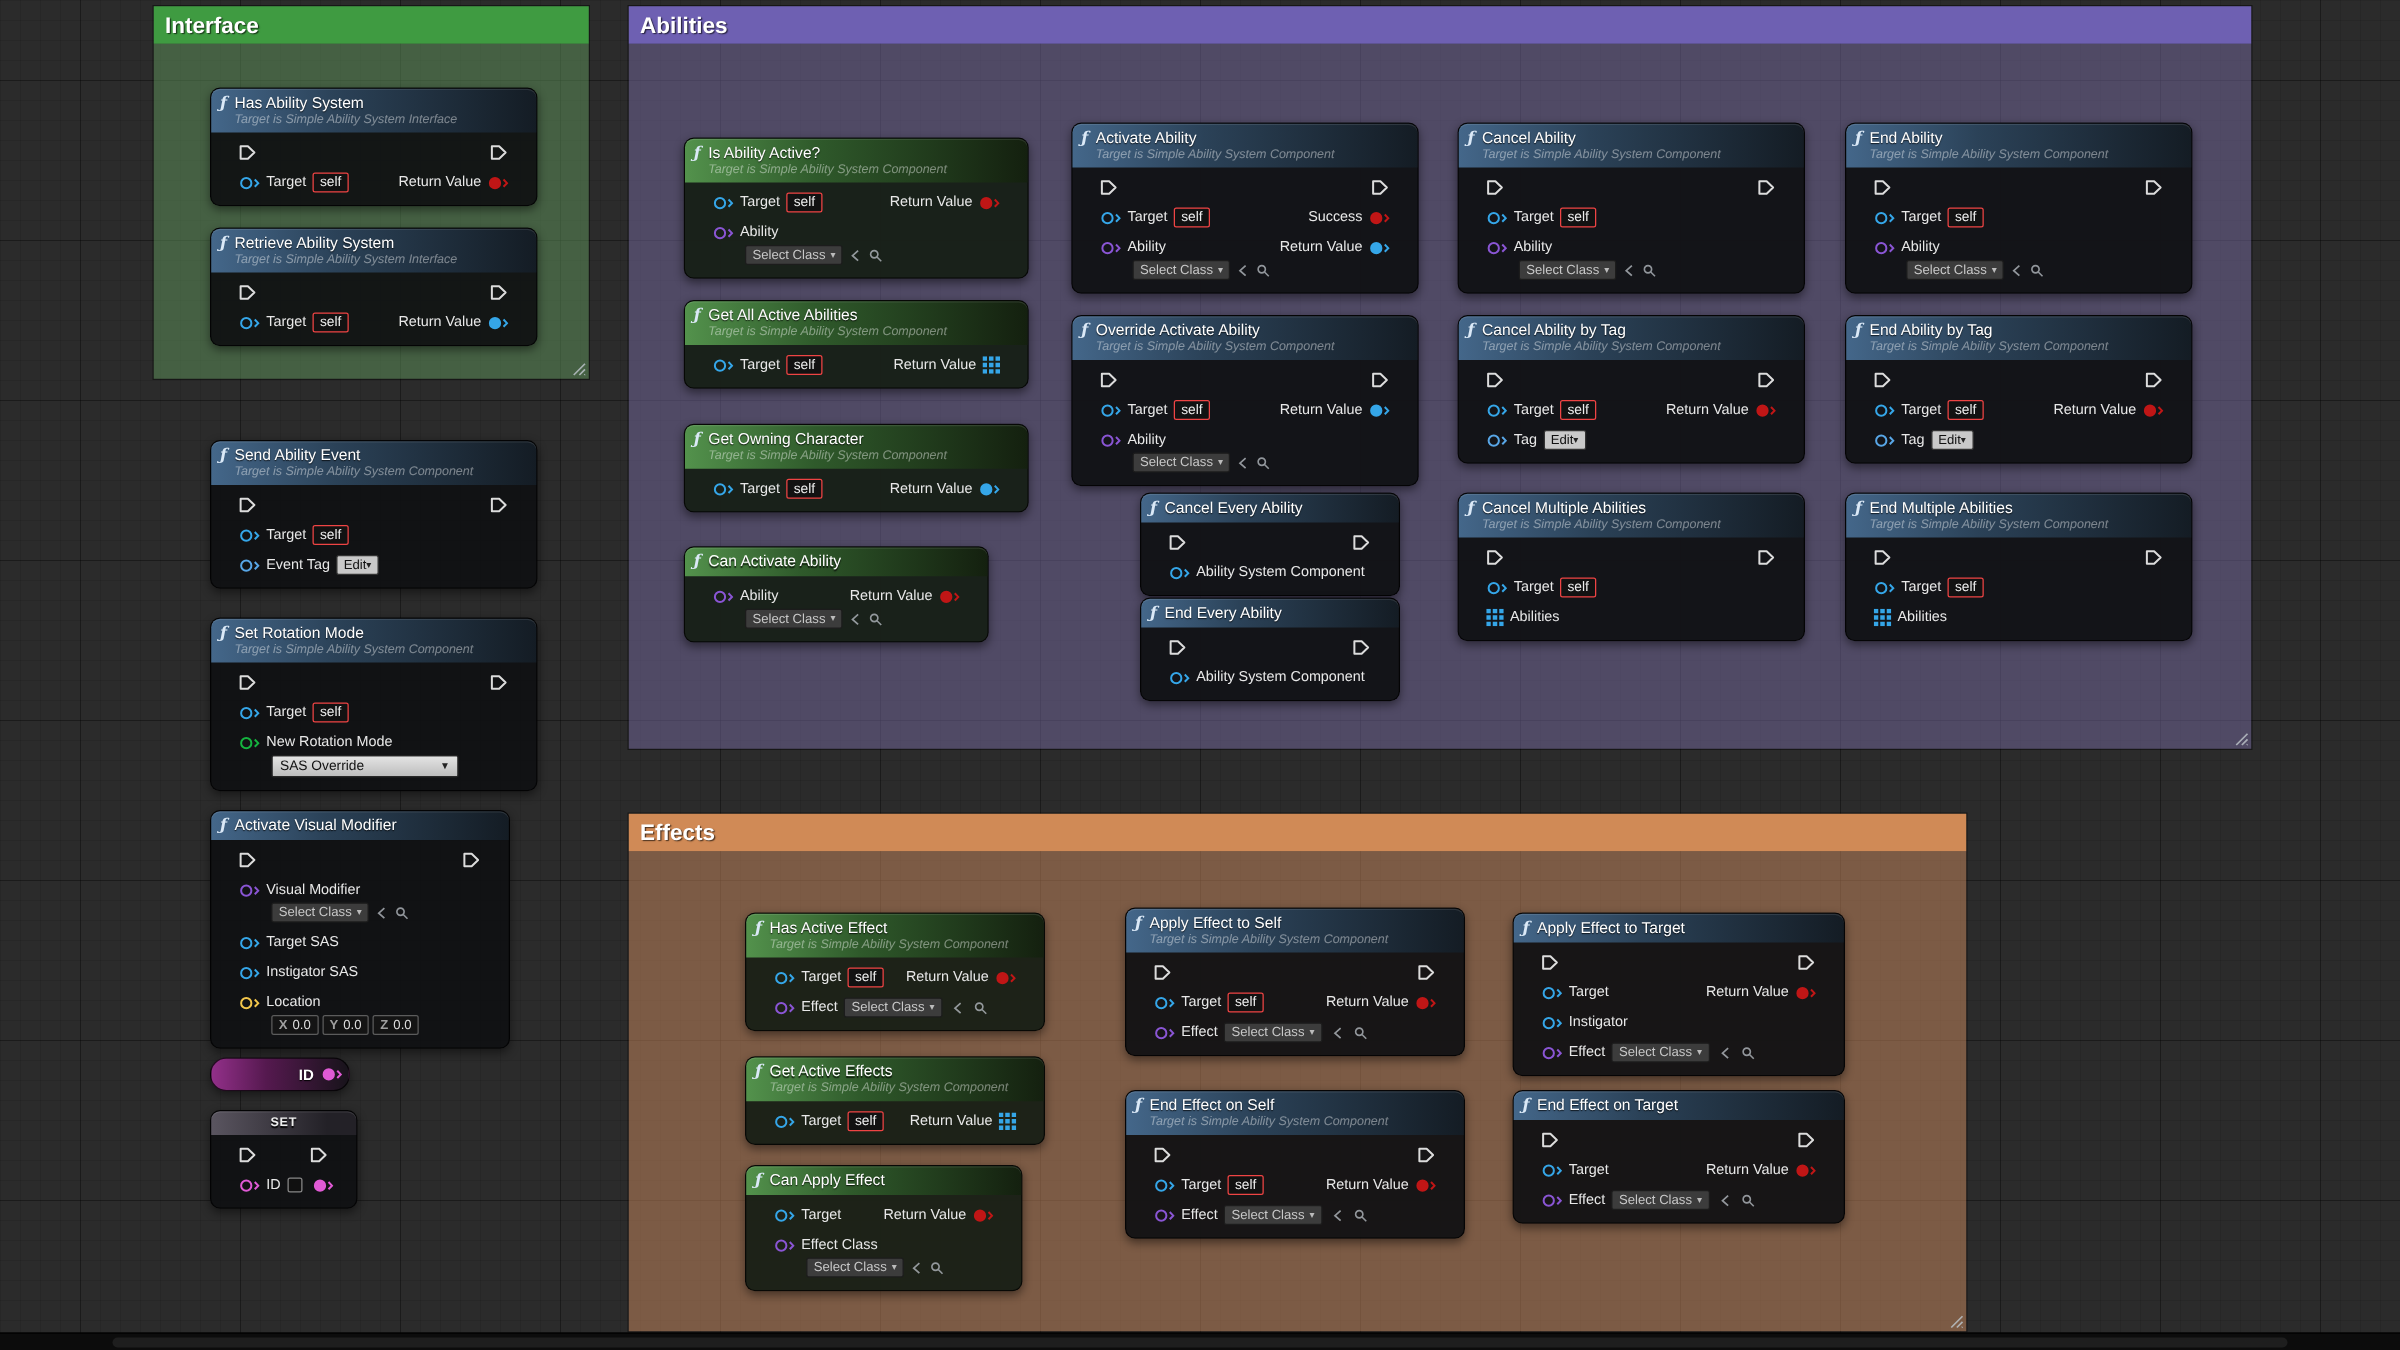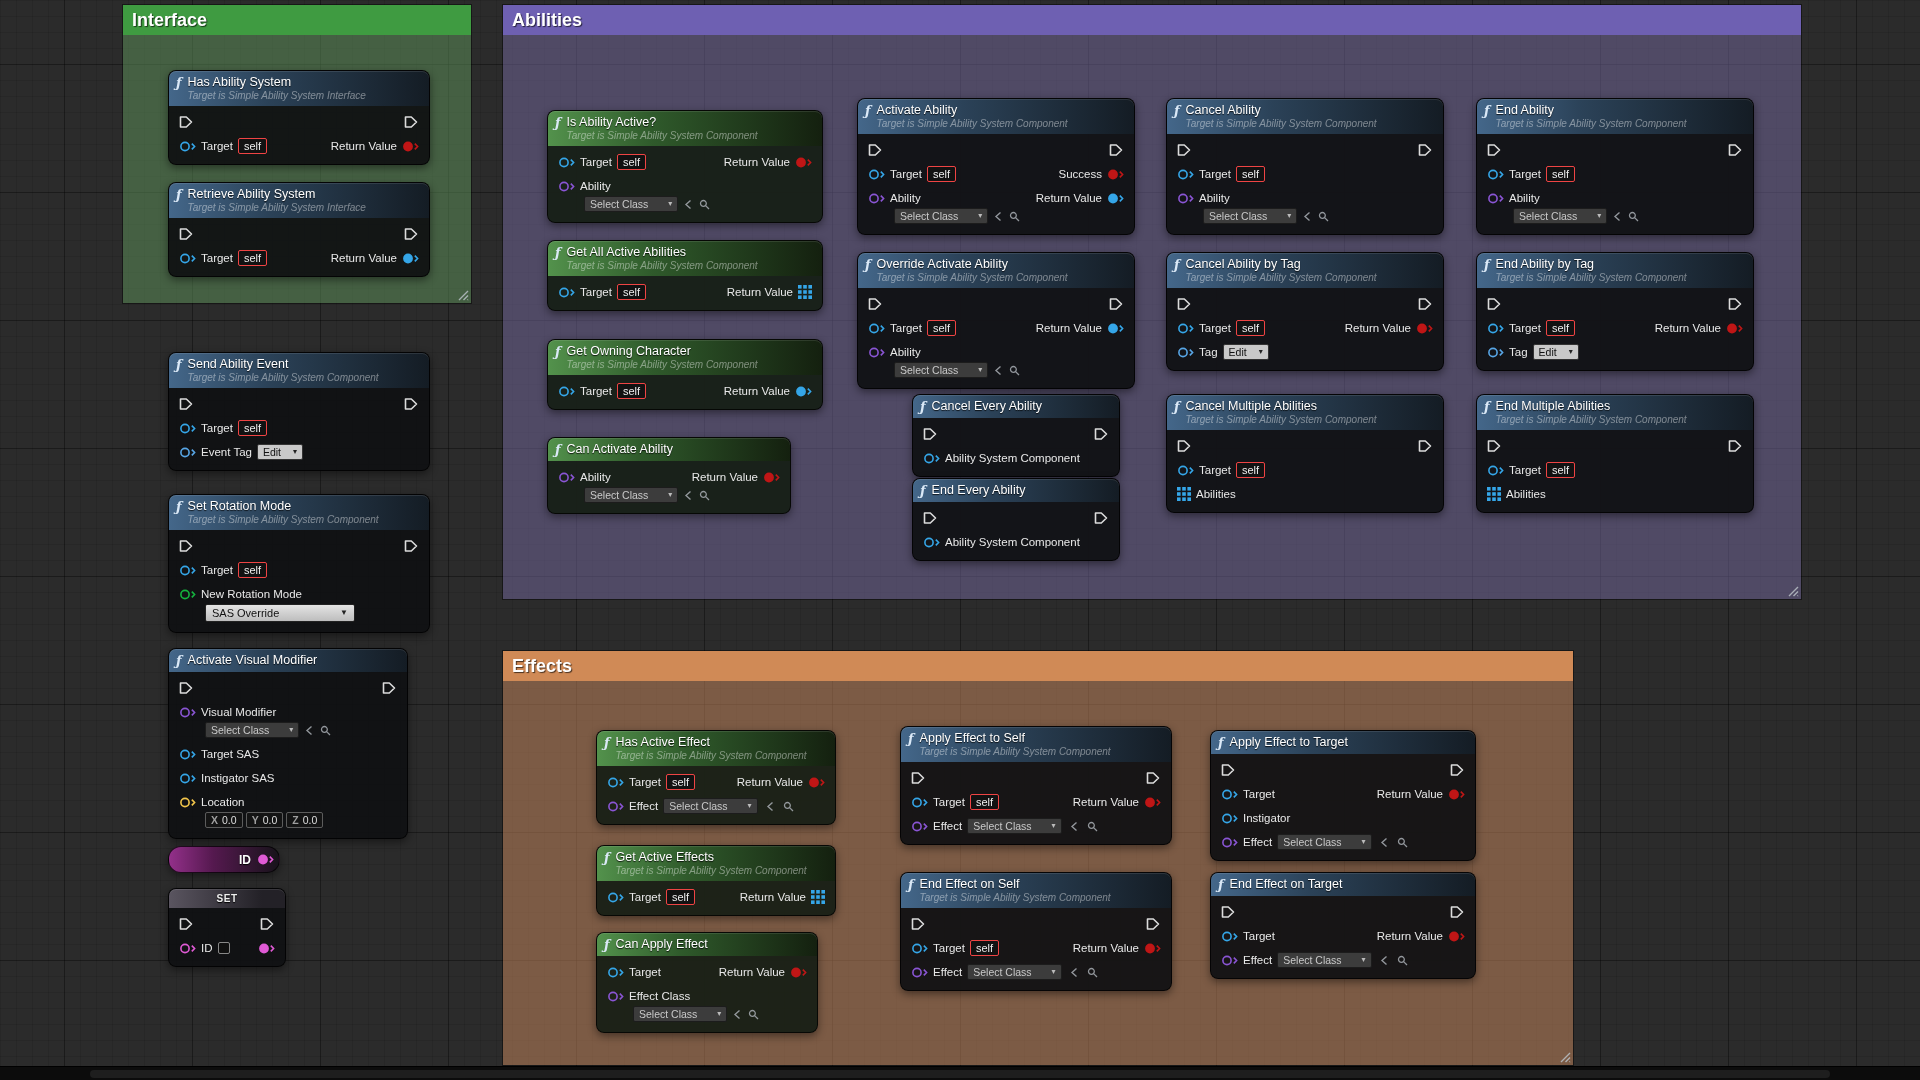--- a/index.html
+++ b/index.html
@@ -25,38 +25,38 @@
   .node.pure{background:rgba(21,30,20,0.93)}
   .node-header{border-radius:7px 7px 0 0;padding:4px 10px 4px 7px;display:flex;gap:6px;align-items:flex-start;box-shadow:inset 0 1px 0 rgba(255,255,255,0.10)}
   .hdr-impure{background:linear-gradient(90deg,#44678a 0%,#2b4258 38%,#141c24 100%)}
   .hdr-pure{background:linear-gradient(90deg,#53924c 0%,#2f5a2b 38%,#14200f 100%)}
   .varset-h{background:linear-gradient(90deg,#5a5560 0%,#232127 80%);justify-content:center;padding:4px 6px}
   .fn-icon{font-family:"DejaVu Serif",serif;font-style:italic;font-weight:bold;font-size:13px;color:#dbe9f7;line-height:15px}
   .ht{display:flex;flex-direction:column}
   .node-title{font-size:12.5px;font-weight:normal;color:#fff;line-height:15px;white-space:nowrap;text-shadow:0 1px 1px rgba(0,0,0,0.8)}
   .node-sub{font-style:italic;font-size:10px;color:rgba(255,255,255,0.42);line-height:12px;white-space:nowrap}
   .set-title{font-weight:bold;font-size:10px;color:#eee;letter-spacing:0.6px;text-shadow:0 1px 1px #000}
-  .node-body{padding:4px 4px 6px}
+  .node-body{padding:4px 16px 6px}
   .row{padding:2px 6px}
   .line{display:flex;justify-content:space-between;align-items:center;min-height:20px;gap:8px}
   .cell{display:flex;align-items:center;gap:5px}
   .cell.r{margin-left:auto}
   .wline{margin:0 0 2px 26px;display:flex;align-items:center;gap:3px}
   .pin{display:inline-flex;align-items:center}
   .pin-label{font-size:11.5px;color:#e8e8e8;white-space:nowrap}
   
   .node.varget{display:flex;align-items:center;justify-content:flex-end;gap:4px;height:27px;padding:0 5px 0 10px;border-radius:13px;background:linear-gradient(90deg,#93308a 0%,#55194f 40%,#17131a 100%)}
   .vg-title{font-weight:bold;font-size:12px;color:#fff;text-shadow:0 1px 1px #000;margin-right:2px}
   
   .wg-text{background:#121212;border:1px solid #ef4444;border-radius:2px;color:#eee;font-size:11px;line-height:14px;padding:0 5px}
-  .wg-select{background:#3c3c3c;border:1px solid #1c1c1c;border-radius:2px;color:#c9c9c9;font-size:10.5px;line-height:14px;padding:0 5px;display:inline-flex;align-items:center;gap:20px;white-space:nowrap}
+  .wg-select{background:#3c3c3c;border:1px solid #1c1c1c;border-radius:2px;color:#c9c9c9;font-size:10.5px;line-height:14px;padding:0 5px;display:inline-flex;align-items:center;gap:4px;white-space:nowrap}
   .wg-select .caret,.wg-edit .caret{font-size:8px;color:#bbb}
   .wg-edit .caret{color:#222}
   .wg-ic{display:inline-flex;margin-left:2px;opacity:0.85}
-  .wg-edit{background:#c9c9c9;border:1px solid #333;border-radius:2px;color:#111;font-size:10.5px;line-height:14px;padding:0 5px;display:inline-flex;gap:12px;align-items:center}
+  .wg-edit{background:#c9c9c9;border:1px solid #333;border-radius:2px;color:#111;font-size:10.5px;line-height:14px;padding:0 5px;display:inline-flex;gap:0;align-items:center}
   .wg-combo{background:linear-gradient(#e4e4e4,#bdbdbd);border:1px solid #222;border-radius:2px;color:#111;font-size:11px;line-height:16px;padding:0 6px;display:inline-flex;justify-content:space-between;align-items:center;min-width:150px}
   .wg-combo .caret{font-size:8px;color:#222;margin-left:8px}
   .wg-vec{background:#141414;border:1px solid #5c5c5c;border-radius:2px;color:#ddd;font-size:10.5px;line-height:14px;padding:0 5px;display:inline-flex;gap:4px}
   .wg-vec b{color:#9f9f9f}
   .wg-check{width:12px;height:12px;border:1px solid #888;background:#101010;border-radius:2px;display:inline-block}
   
   .hscroll{position:absolute;left:0;bottom:0;width:1920px;height:14px;background:#0c0c0c;z-index:5;border-top:1px solid #000}
   .hscroll-thumb{position:absolute;left:90px;top:3px;height:8px;width:1740px;background:#1e1e1e;border-radius:4px}
 </style>
 </head>

